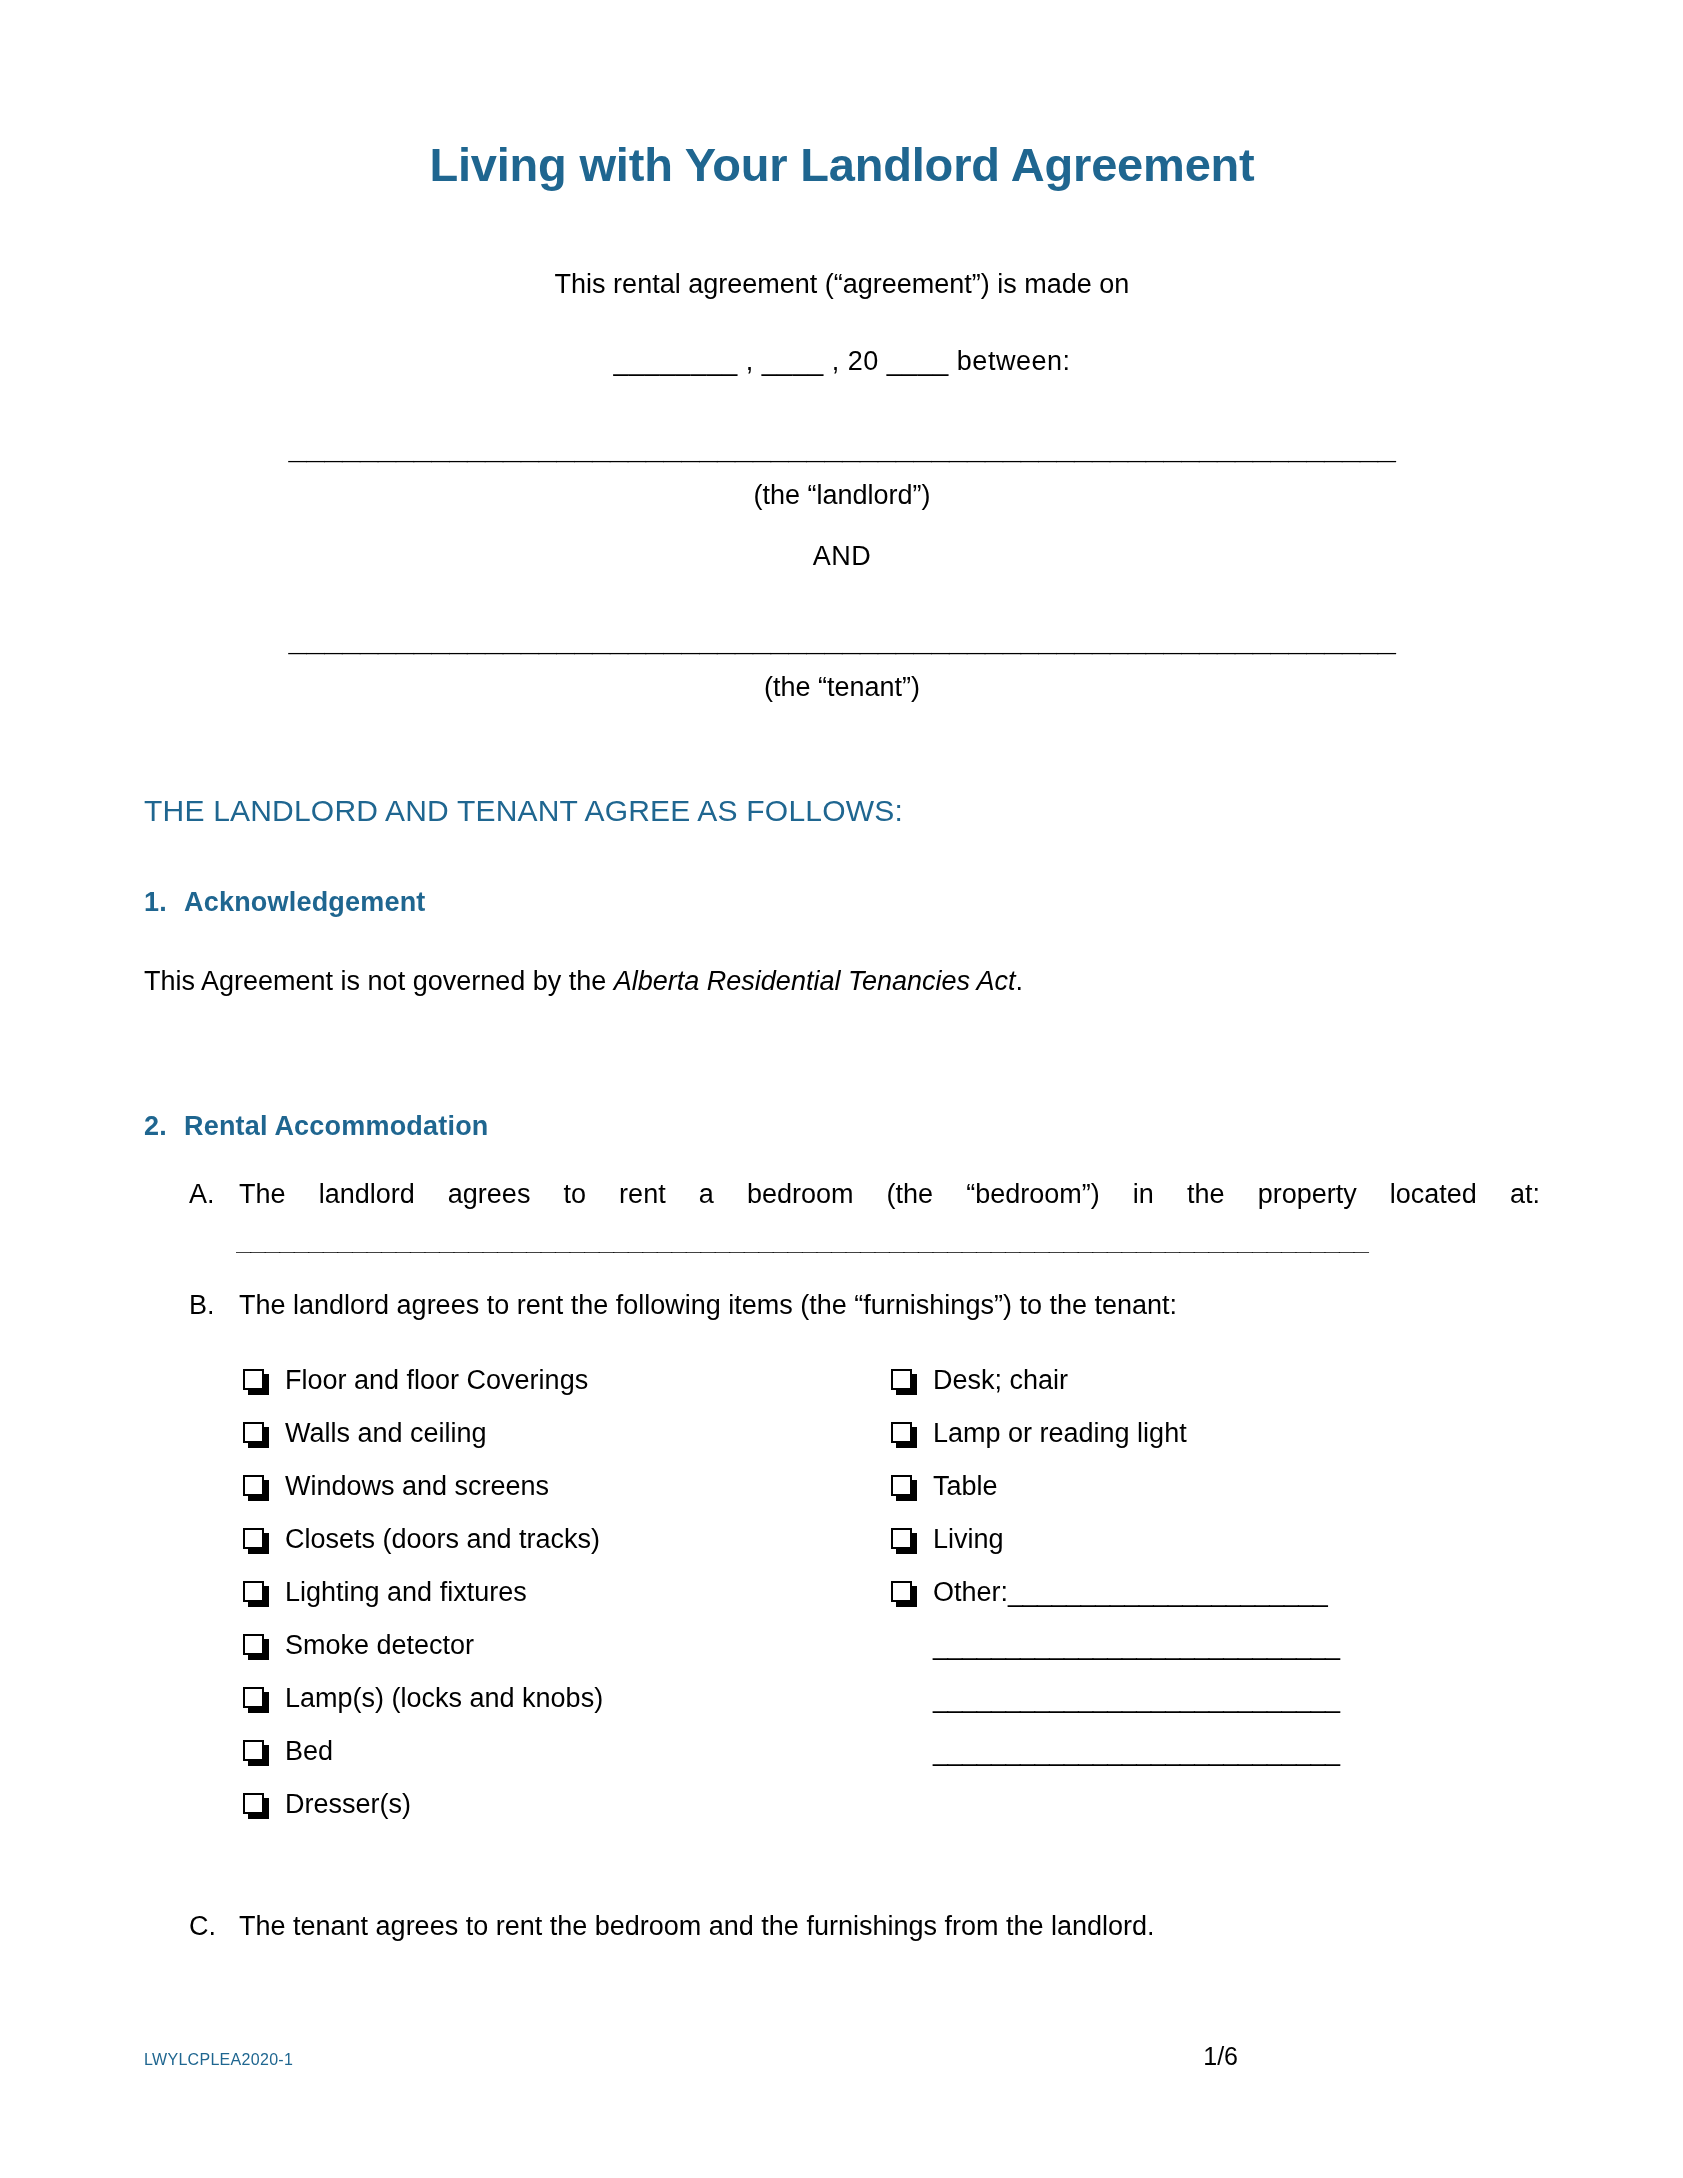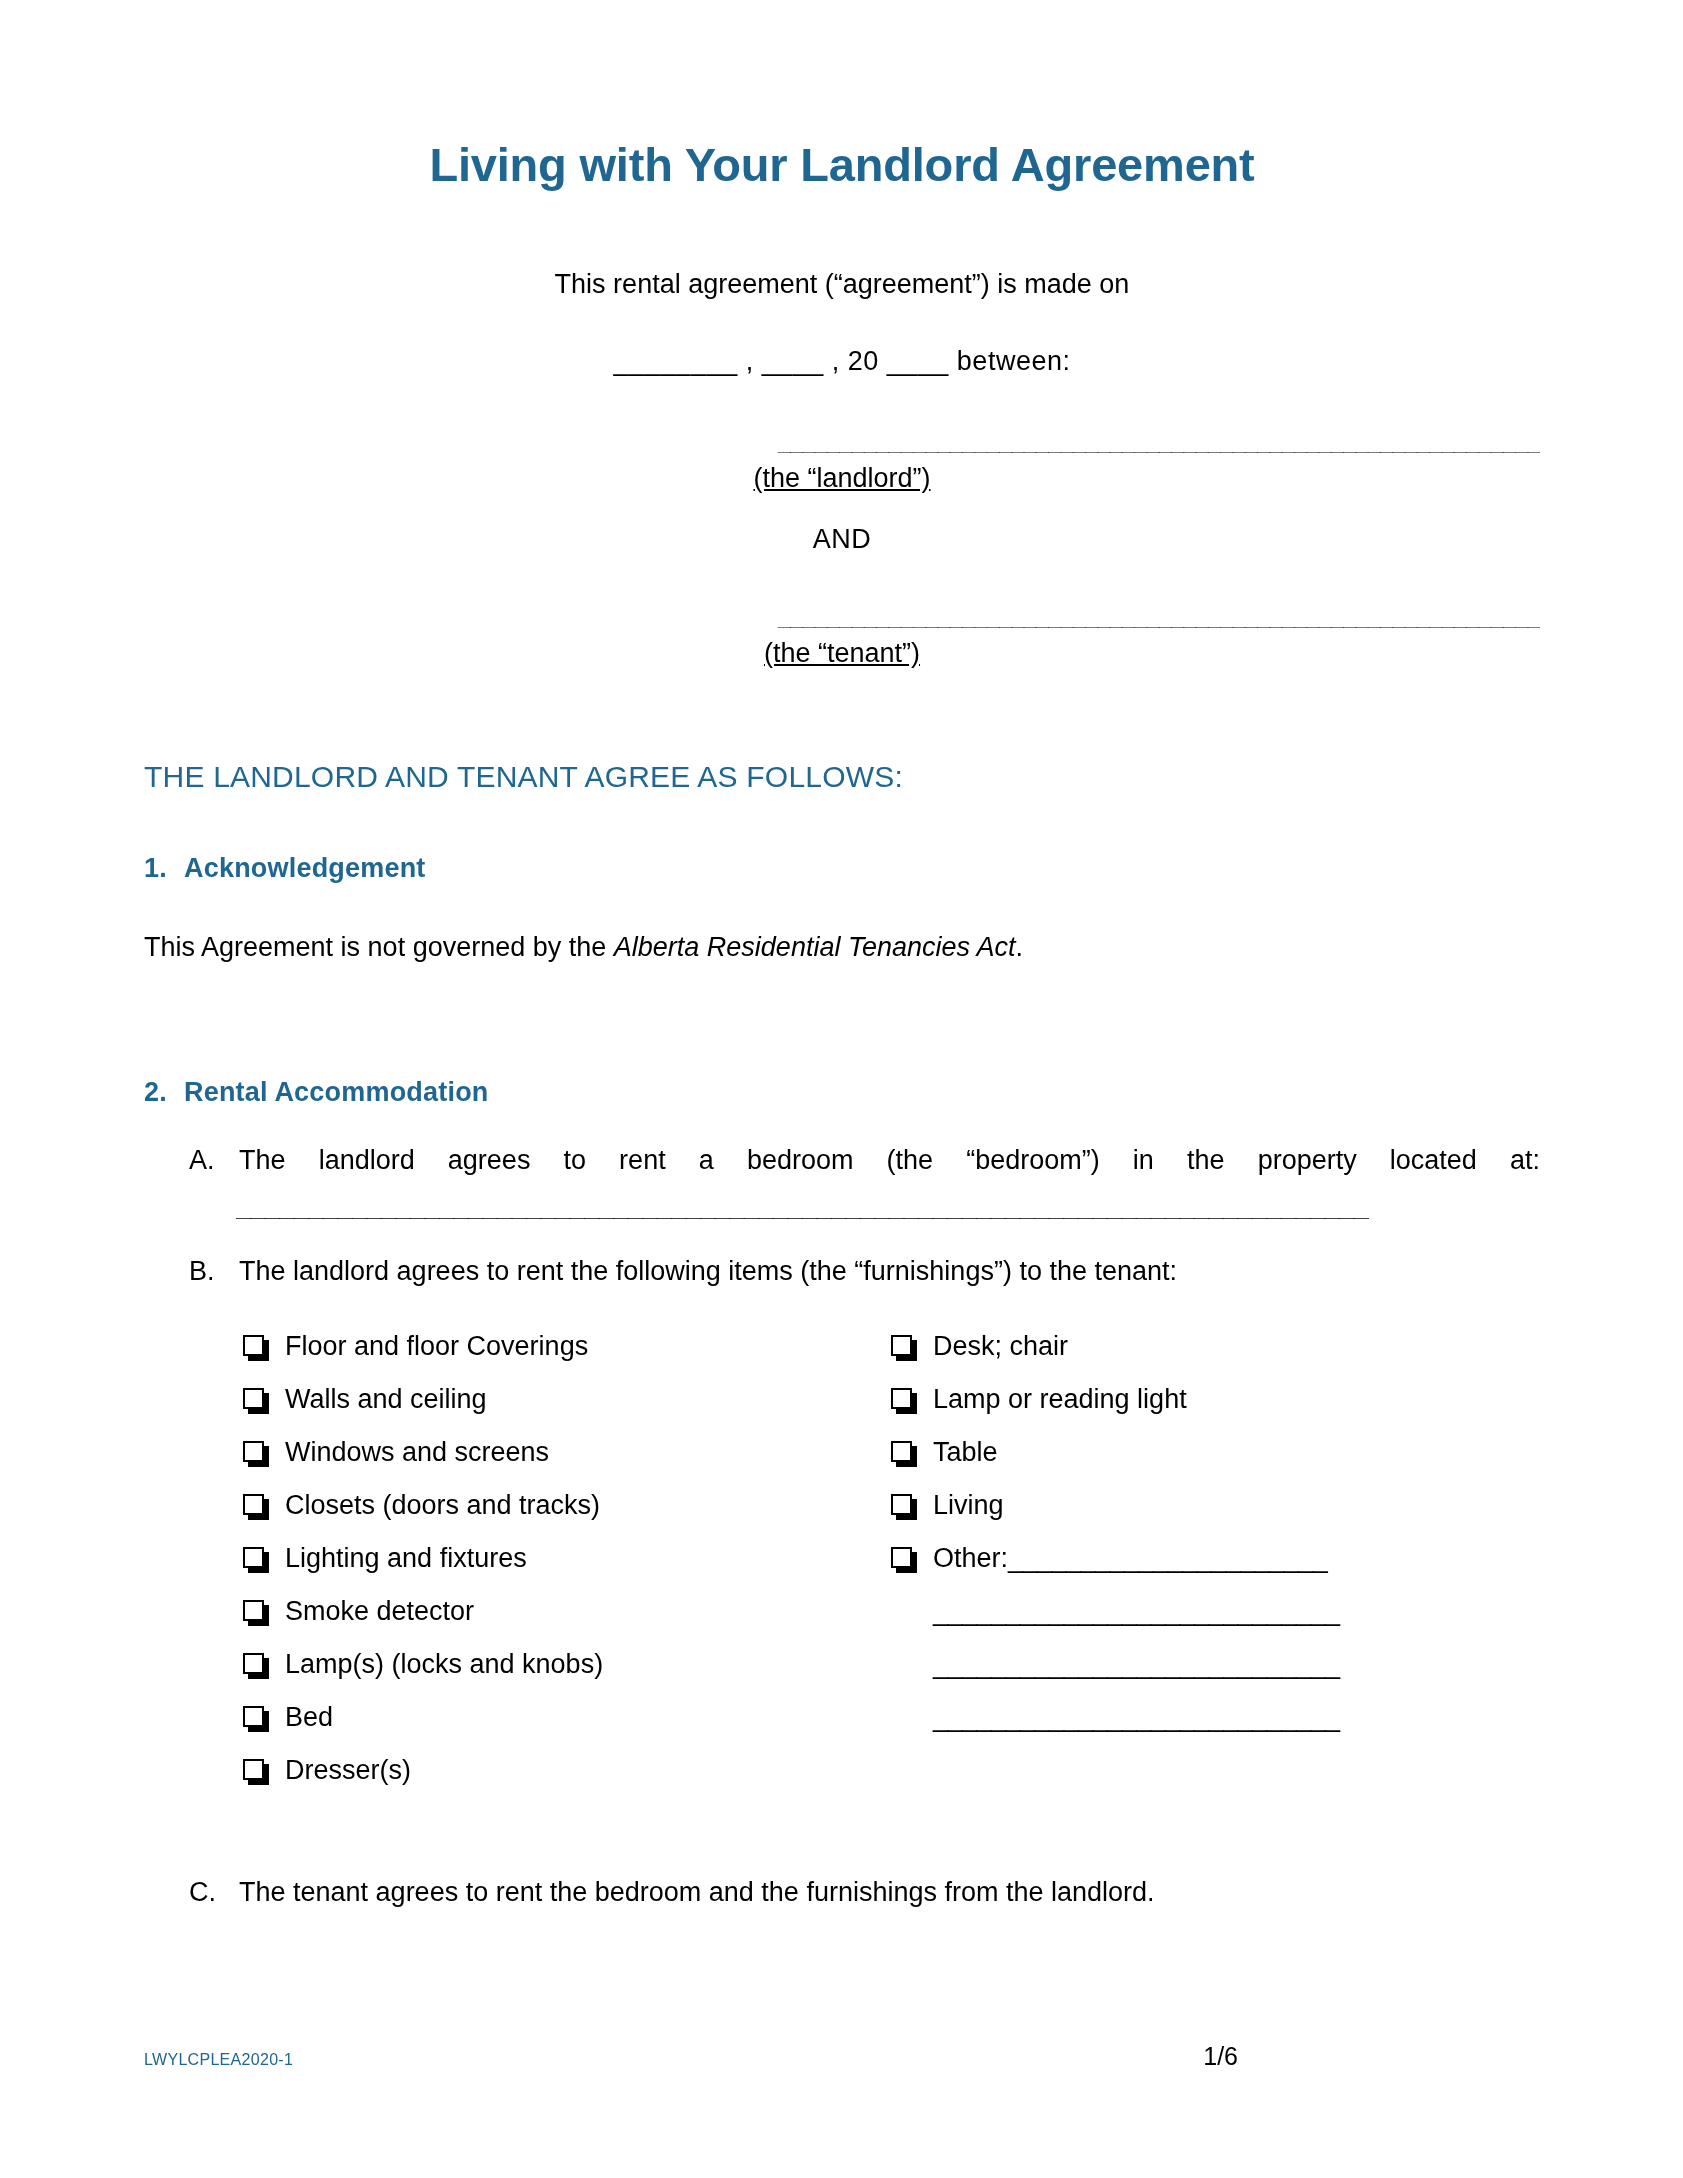--- a/index.html
+++ b/index.html
@@ -49,33 +49,33 @@
     text-align: center;
     font-size: 27px;
     color: #000000;
     line-height: 1.25;
   }
   .intro-line-1 { margin-top: 77px; }
   .intro-line-2 { margin-top: 44px; letter-spacing: 0.5px;}
 
   .sig-block { margin-top: 51px; }
   .sig-rule {
-    font-size: 23px;
-    text-align: right;
+    font-size: 33px;
+    text-align: center;
     letter-spacing: -0.5px;
     white-space: nowrap;
     overflow: hidden;
     color: #000;
     line-height: 1.0;
+    font-weight: bold;
   }
   .sig-caption {
     text-align: center;
     font-size: 27px;
-    margin-top: 10px;
-    text-decoration: underline;
+    margin-top: 17px;
   }
   .and-line {
     text-align: center;
     font-size: 27px;
     margin-top: 30px;
     letter-spacing: 0.5px;
   }
   .sig-block-2 { margin-top: 50px; }
 
   

